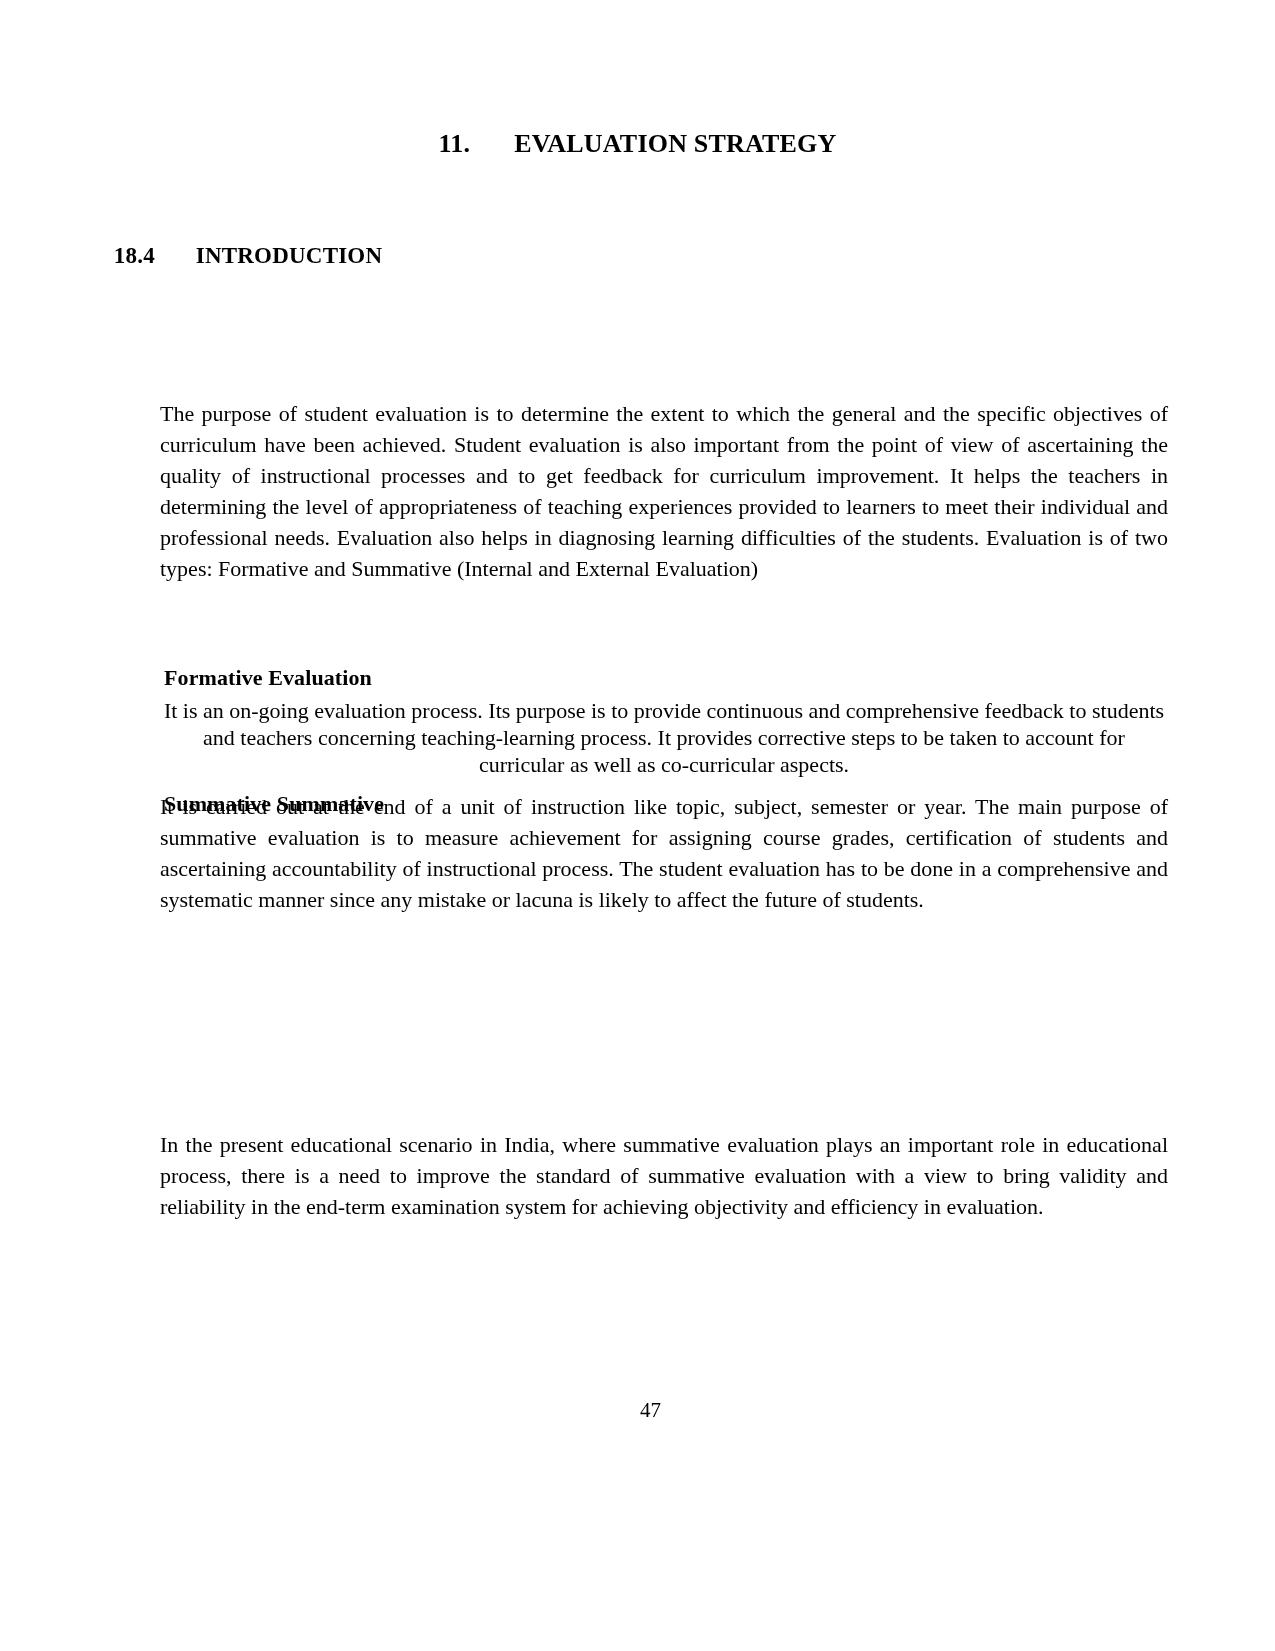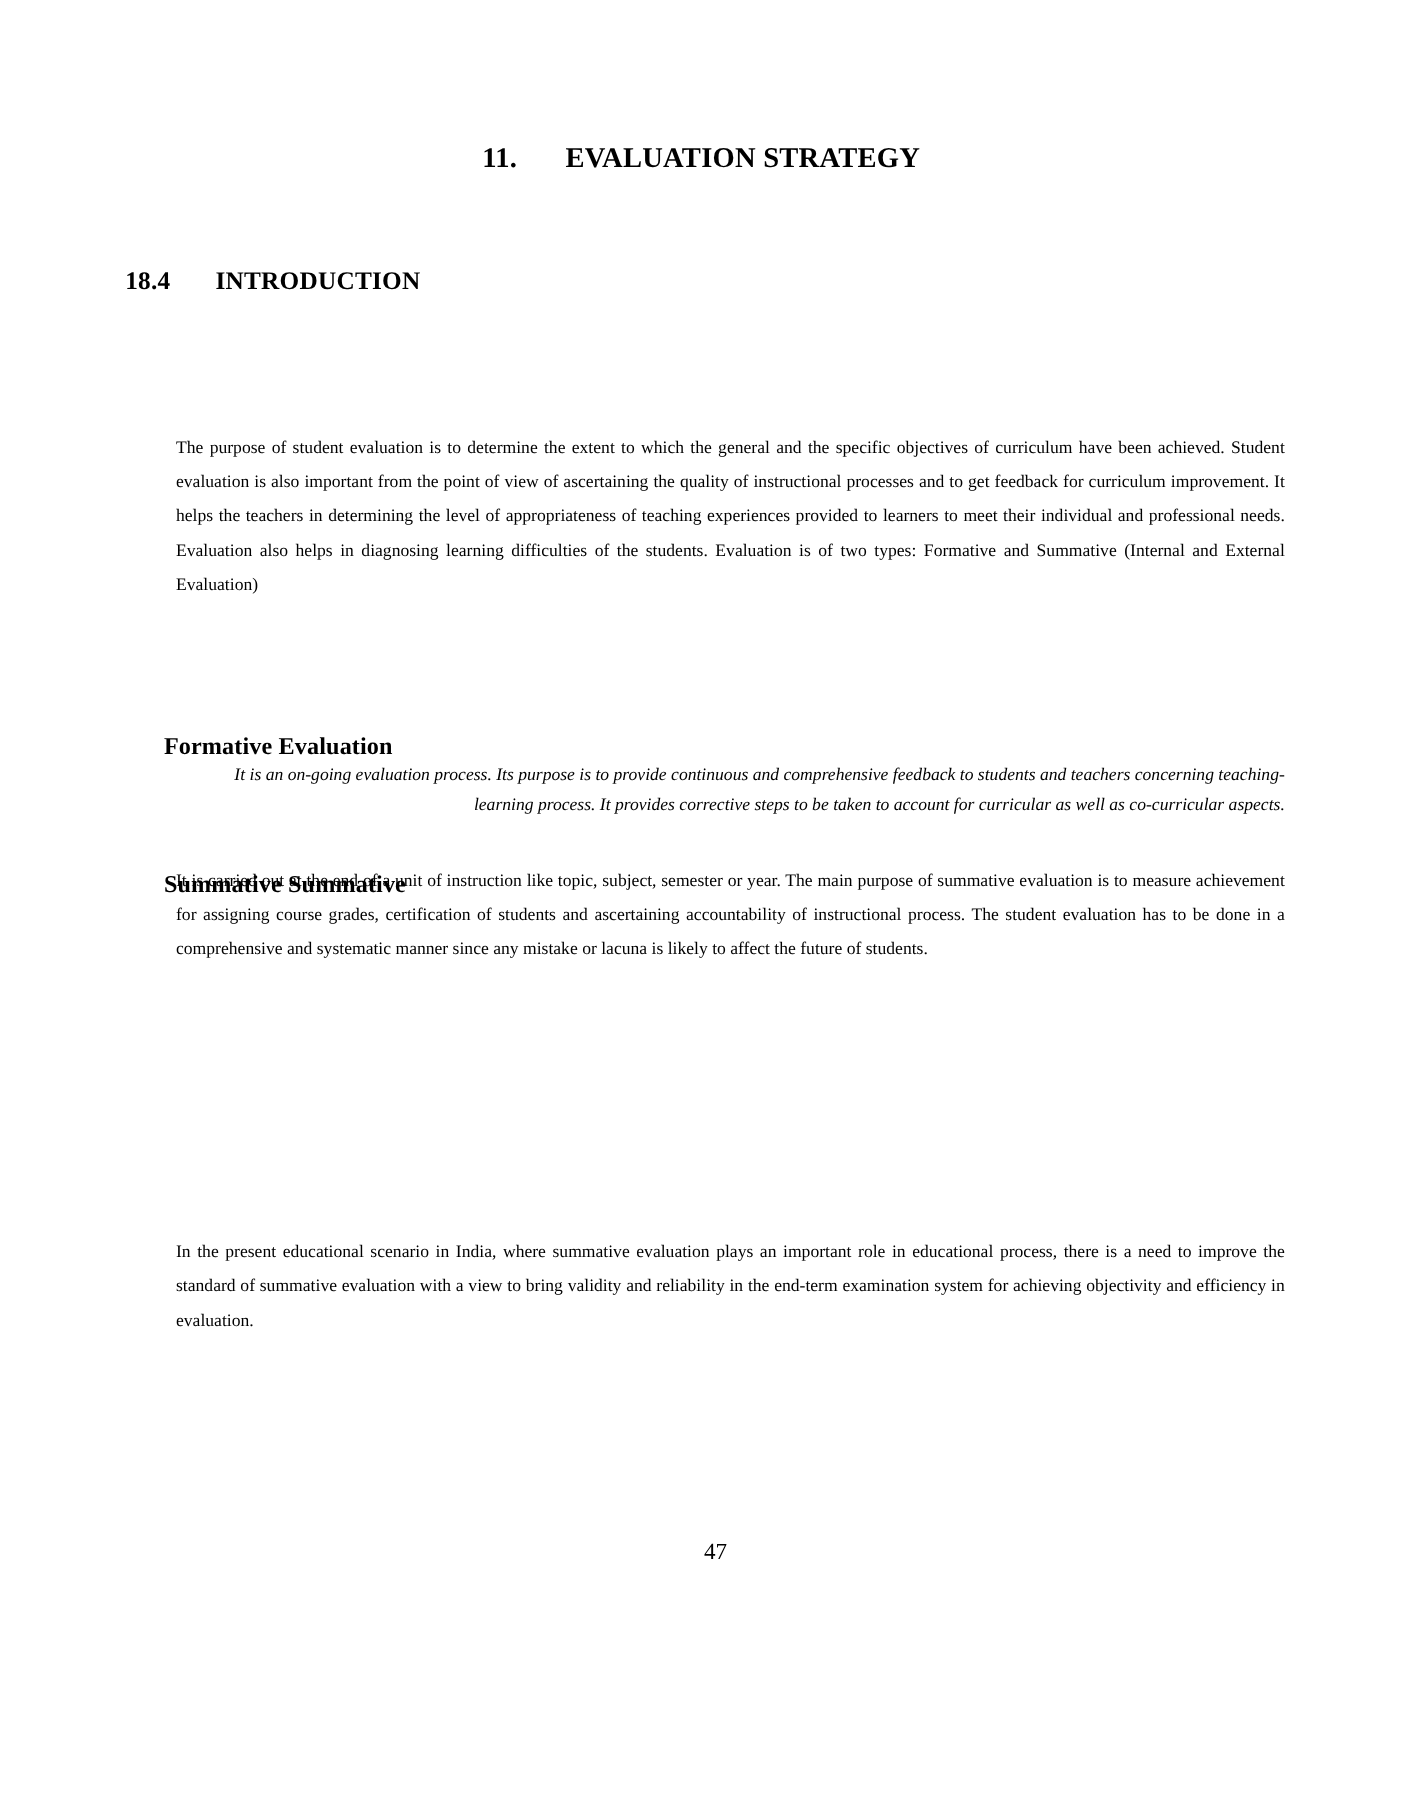--- a/index.html
+++ b/index.html
@@ -57,35 +57,34 @@
     font-size: 22.5px;
     line-height: 33px;
     text-align: left;
   }
 
   
   .body-block {
     position: absolute;
     left: 160px;
     width: 1008px;
-    font-size: 16px;
+    font-size: 22px;
   }
   .justified {
     text-align: justify;
     text-justify: inter-word;
     line-height: 31px;
   }
   .left-aligned {
-    text-align: right;
+    text-align: center;
     line-height: 27px;
-    font-style: italic;
   }
   .sub-heading {
     position: absolute;
-    left: 149px;
+    left: 164px;
     font-size: 22px;
     font-weight: bold;
     letter-spacing: 0.1px;
   }
 
   #para-purpose { top: 376px; }
   #formative-heading { top: 643px; }
   #para-formative { top: 675px; }
   #summative-heading { top: 769px; }
   #para-summative { top: 769px; }

